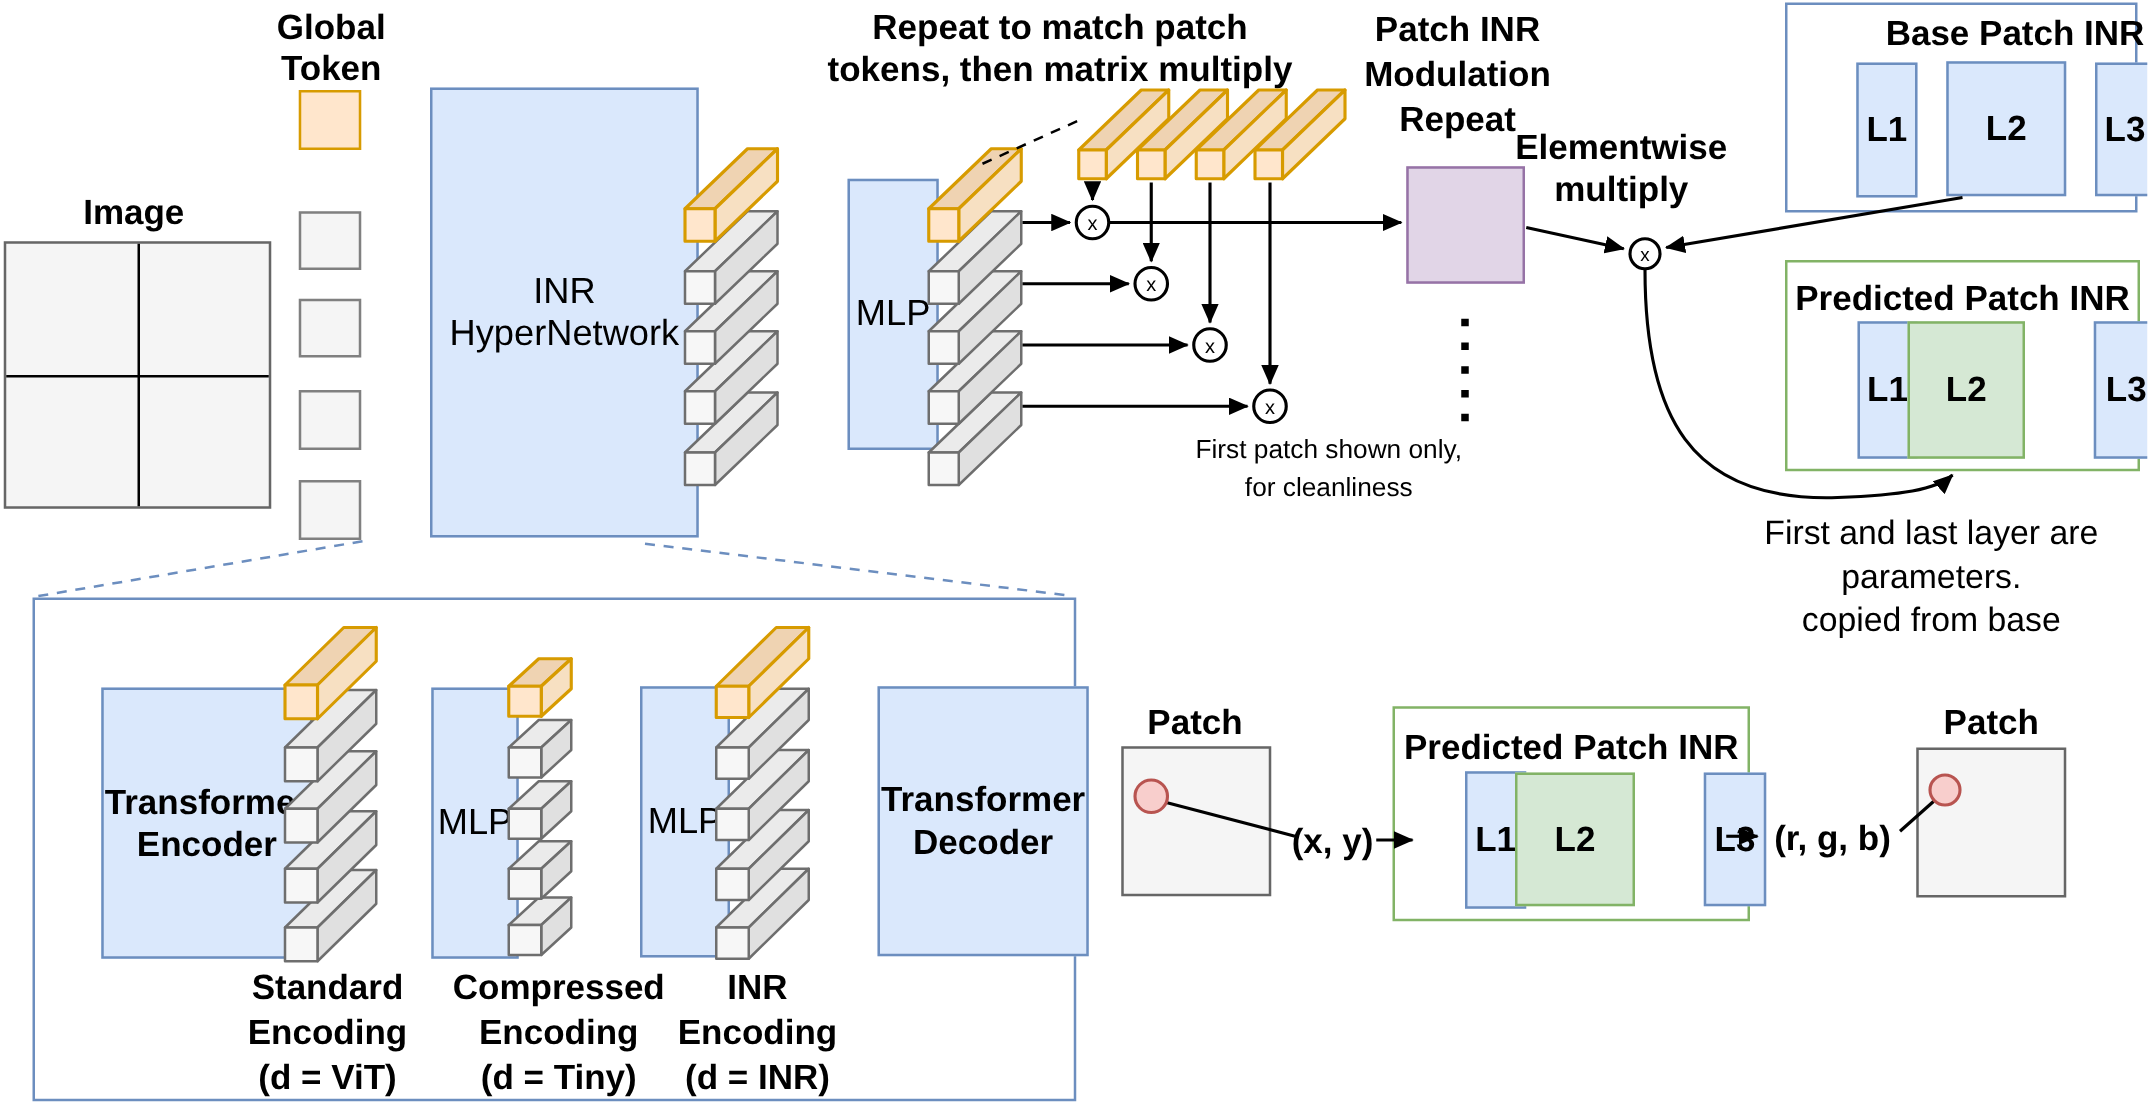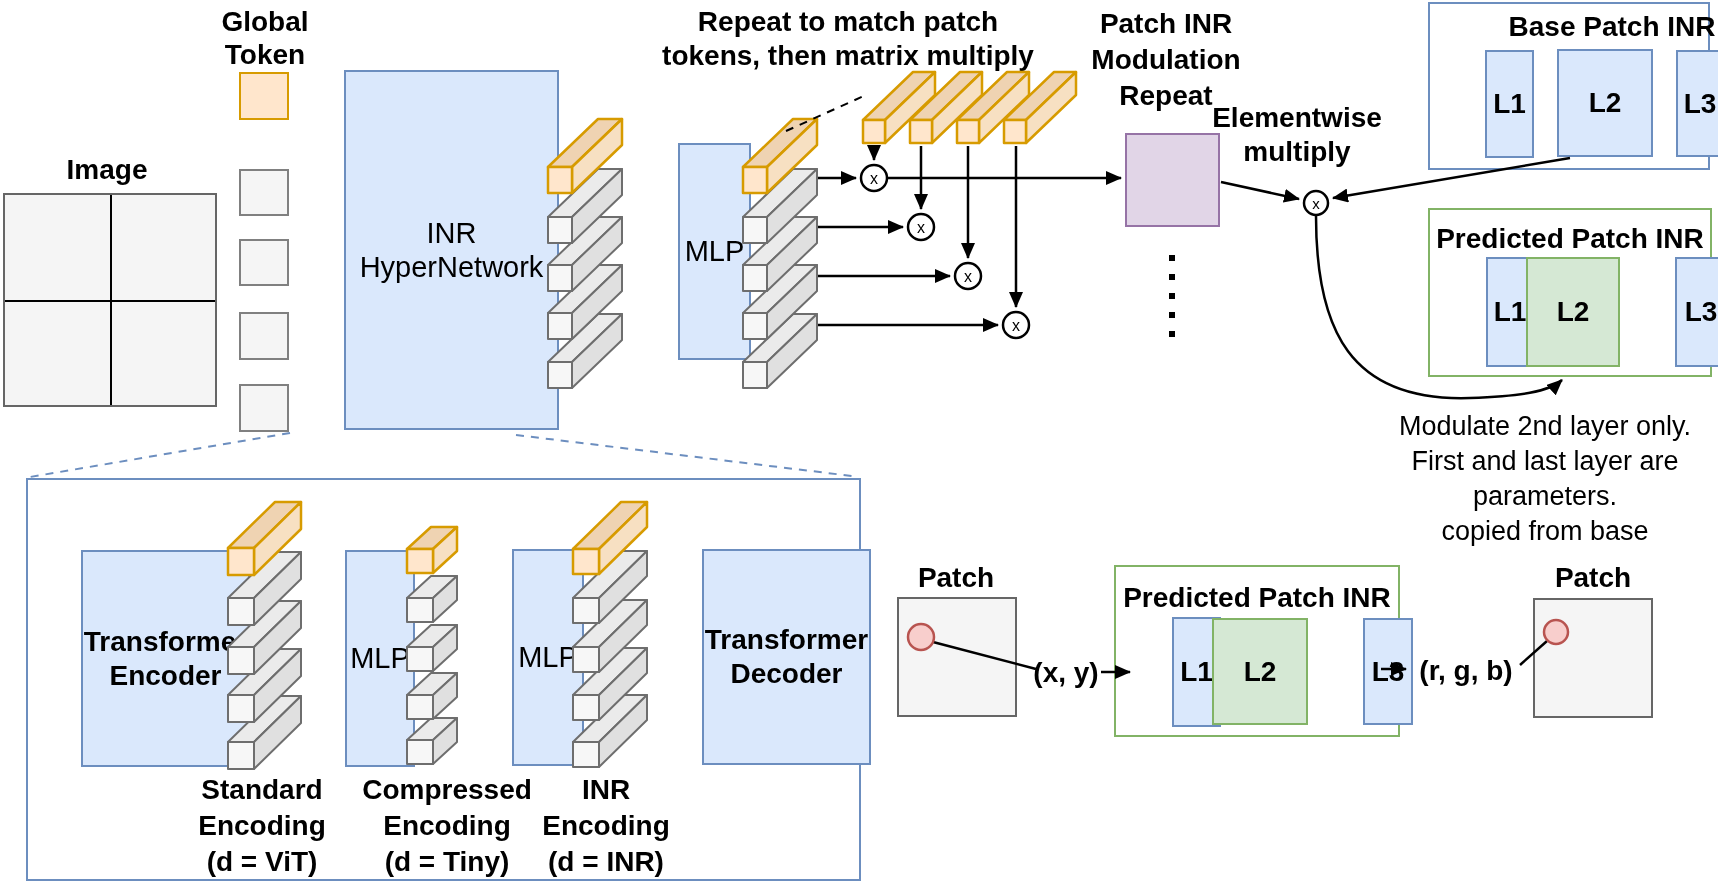--- a/index.html
+++ b/index.html
@@ -61,37 +61,40 @@
     <div>Modulation</div>
     <div>Repeat</div>
   </div>
   <div class="abs purple" style="left:1125px;top:133px;width:95px;height:94px;"></div>
 
   <div class="lbl fs28 lh34" style="left:1177px;top:101px;width:240px;">
     <div>Elementwise</div>
     <div>multiply</div>
   </div>
 
+  <div class="lbl fs21 lh31" style="left:923px;top:344px;width:280px;">
+    <div>First patch shown only,</div>
+    <div>for cleanliness</div>
+  </div>
 
   <div class="abs blue-frame" style="left:1428px;top:2px;width:282px;height:168px;">
     <div class="lbl fs28" style="left:0;top:6px;width:100%;margin-left:43px;">Base Patch INR</div>
     <div class="box blue fs28" style="left:23px;top:46px;width:49px;height:108px;">L1</div>
     <div class="box blue fs28" style="left:95px;top:45px;width:96px;height:108px;">L2</div>
     <div class="box blue fs28" style="left:214px;top:46px;width:48px;height:107px;">L3</div>
   </div>
 
   <div class="abs green-frame" style="left:1428px;top:208px;width:284px;height:169px;">
     <div class="lbl fs28" style="left:0;top:12px;width:100%;">Predicted Patch INR</div>
     <div class="box blue fs28" style="left:24px;top:47px;width:48px;height:110px;">L1</div>
     <div class="box green fs28" style="left:96px;top:47px;width:94px;height:110px;">L2</div>
     <div class="box blue fs28" style="left:213px;top:47px;width:52px;height:110px;">L3</div>
   </div>
 
   <div class="lbl fs27 lh35" style="left:1375px;top:409px;width:340px;">
-    <div>Modulate 2nd layer only.</div>
     <div>First and last layer are</div>
     <div>parameters.</div>
     <div>copied from base</div>
   </div>
 
   <div class="abs blue-frame" style="left:26px;top:478px;width:835px;height:403px;background:#fff;"></div>
 
   <div class="box blue fs28 lh34" style="left:49px;top:550px;width:169px;height:217px;">
     <div>Transformer</div>
     <div>Encoder</div>

